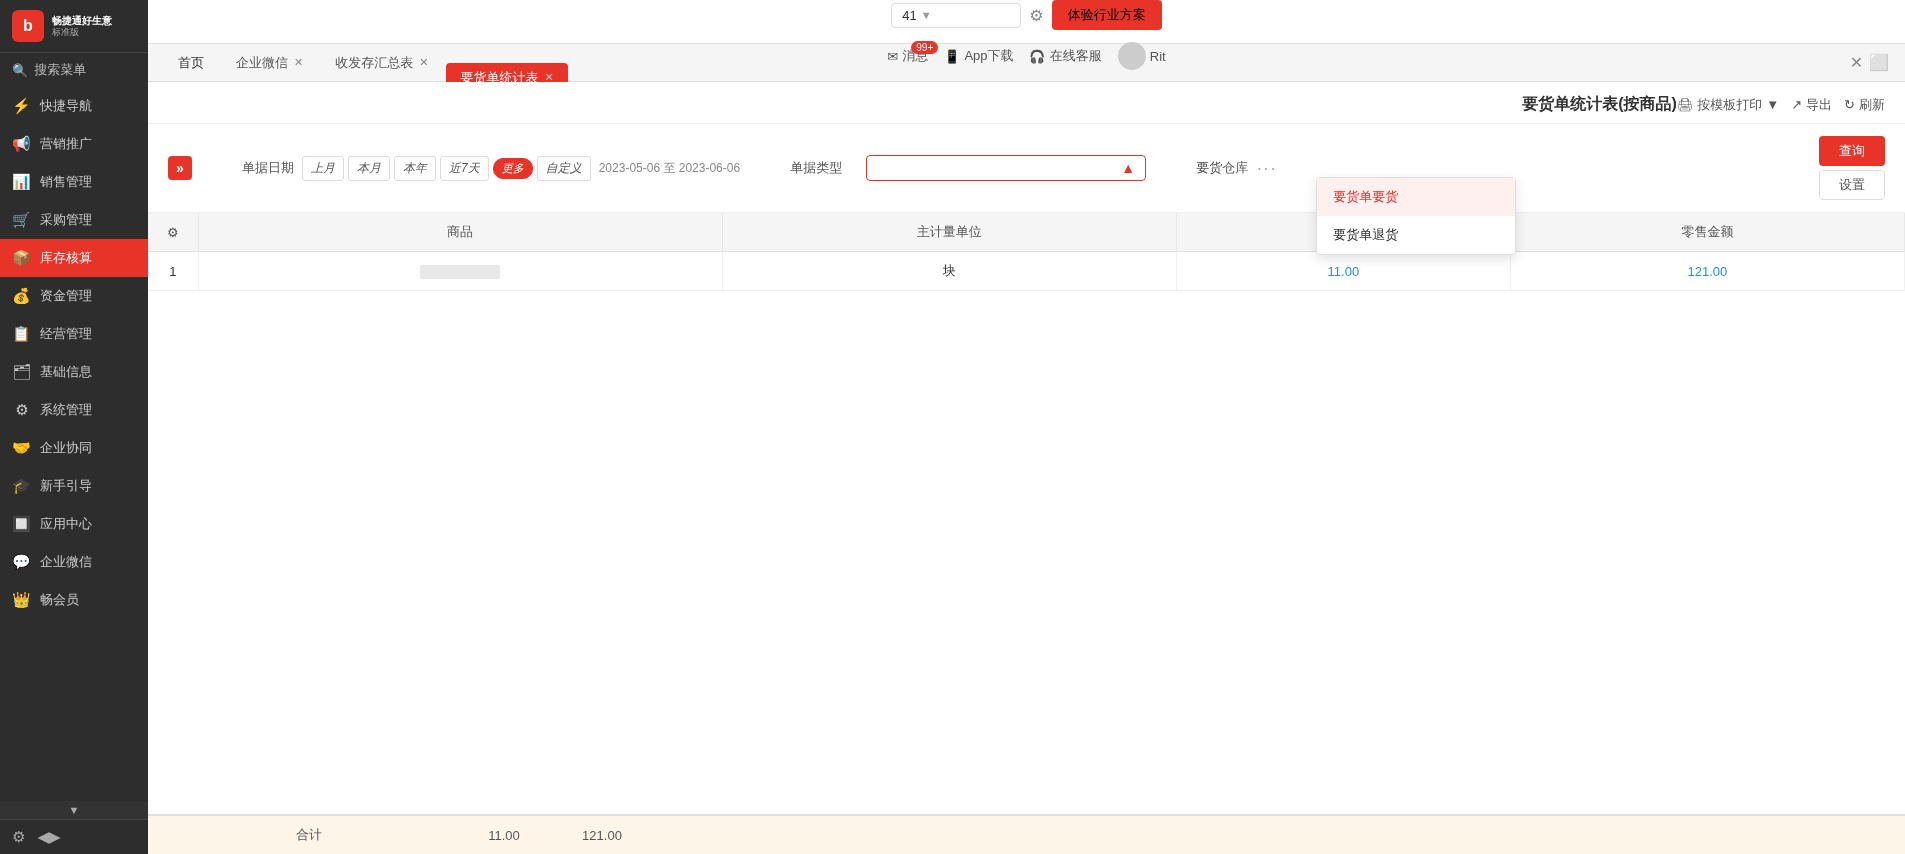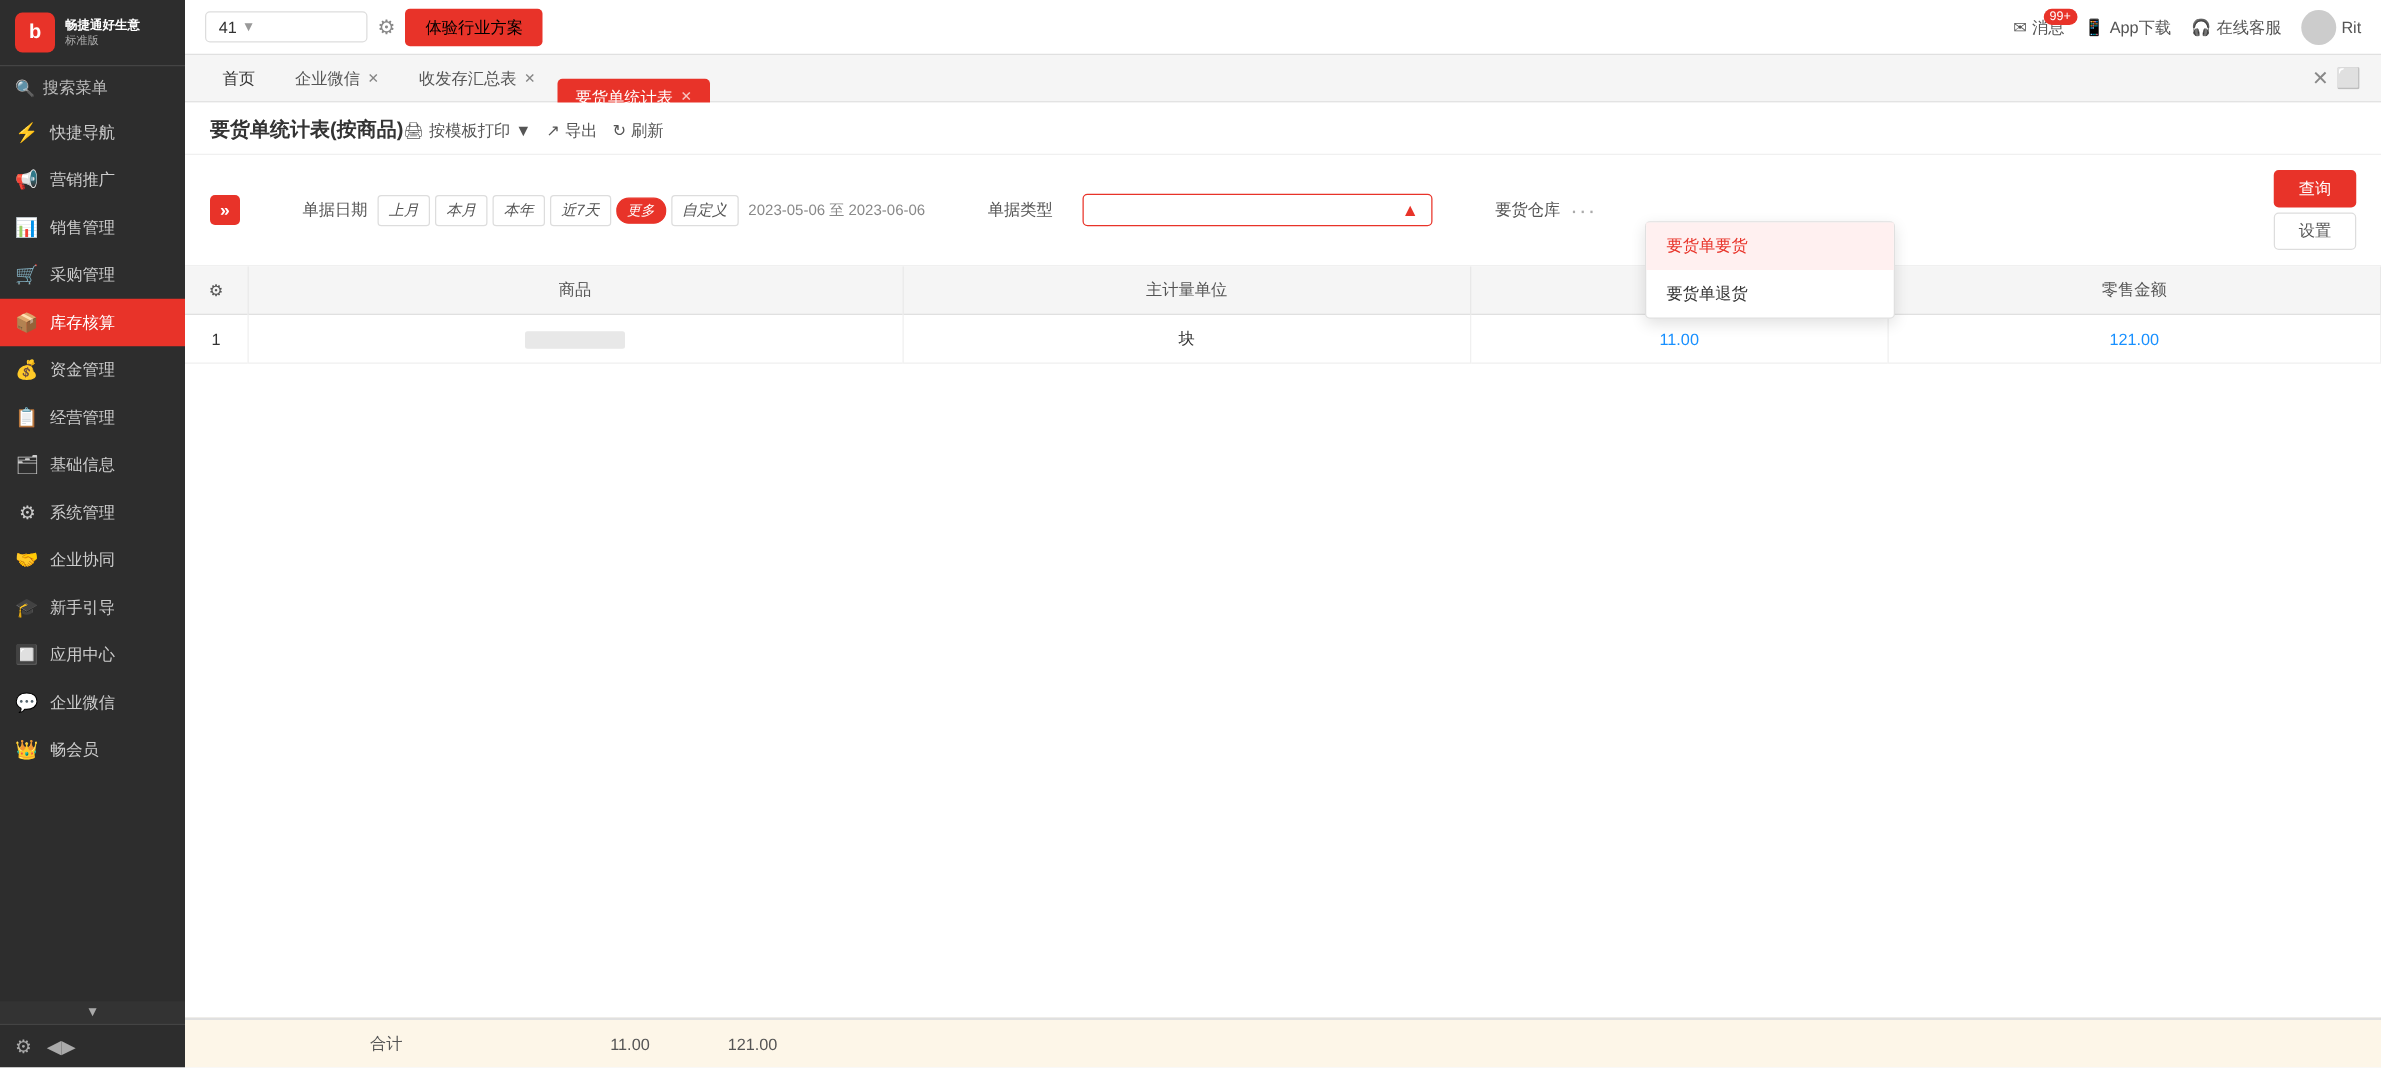--- a/index.html
+++ b/index.html
@@ -103,20 +103,21 @@
 
     
     .topbar {
       background: #fff;
       display: flex;
       align-items: center;
       padding: 0 16px;
       height: 44px;
       border-bottom: 1px solid #e0e0e0;
       gap: 12px;
+      flex-direction: column;
     }
     .topbar-left {
       display: flex;
       align-items: center;
       gap: 8px;
       flex: 1;
     }
     .company-selector {
       display: flex;
       align-items: center;
@@ -211,21 +212,21 @@
       background: #fff;
       overflow: auto;
       display: flex;
       flex-direction: column;
     }
 
     
     .page-header {
       display: flex;
       align-items: center;
-      justify-content: flex-start;
+      justify-content: flex-end;
       padding: 12px 20px 8px;
       border-bottom: 1px solid #f0f0f0;
     }
     .page-title {
       font-size: 16px;
       font-weight: bold;
       color: #333;
     }
     .page-header-actions {
       display: flex;

